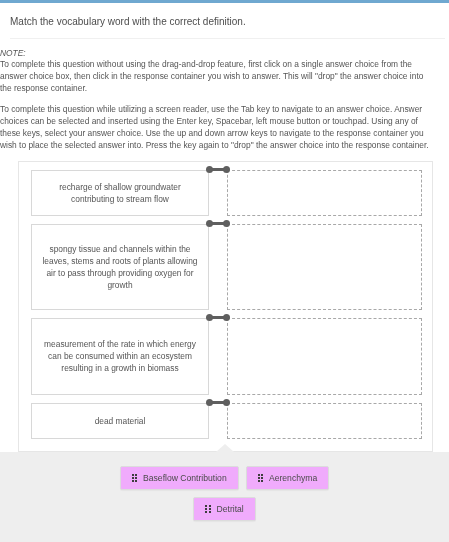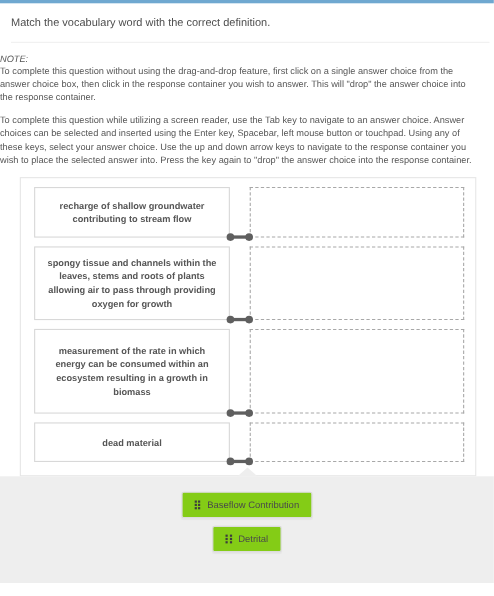--- a/index.html
+++ b/index.html
@@ -54,25 +54,24 @@
   .match-panel {
     position: relative;
     margin: 4px 16px 0 18px;
     background: #ffffff;
     border: 1px solid #e6e6e6;
     padding: 8px 0 10px 0;
   }
 
   .match-row {
     display: flex;
-    align-items: flex-end;
+    align-items: flex-start;
     padding: 0 10px 0 12px;
     margin-bottom: 8px;
     position: relative;
-    font-weight: bold;
   }
   .match-row:last-child { margin-bottom: 2px; }
 
   .prompt-box {
     width: 178px;
     border: 1px solid #d8d8d8;
     background: #ffffff;
     display: flex;
     align-items: center;
     justify-content: center;
@@ -112,21 +111,21 @@
 
   .drop-zone {
     flex: 1;
     border: 1px dashed #a8a8a8;
     background: #ffffff;
     min-height: 36px;
     box-sizing: border-box;
   }
 
   .r1 .prompt-box, .r1 .drop-zone { height: 46px; }
-  .r2 .prompt-box, .r2 .drop-zone { height: 67px; }
+  .r2 .prompt-box, .r2 .drop-zone { height: 86px; }
   .r3 .prompt-box, .r3 .drop-zone { height: 77px; }
   .r4 .prompt-box, .r4 .drop-zone { height: 36px; }
 
   
   .tray {
     position: relative;
     background: #eeeeee;
     margin-top: 0;
     padding: 14px 10px 16px 10px;
     min-height: 78px;
@@ -149,21 +148,21 @@
     justify-content: center;
     gap: 7px;
     margin-bottom: 7px;
   }
   .chip-row:last-child { margin-bottom: 12px; }
 
   .chip {
     display: inline-flex;
     align-items: center;
     gap: 6px;
-    background: #84cc16;
+    background: #f0abfc;
     border: 1px solid #dcdcdc;
     border-radius: 2px;
     padding: 6px 11px;
     font-size: 8.6px;
     color: #4a4a4a;
     box-shadow: 0 1px 1px rgba(0,0,0,0.04);
     cursor: pointer;
     white-space: nowrap;
   }
 
@@ -247,20 +246,31 @@
       <span class="grip">
           <i></i>
           <i></i>
           <i></i>
           <i></i>
           <i></i>
           <i></i>
         </span>
       <span>Baseflow Contribution</span>
     </div>
+    <div class="chip">
+      <span class="grip">
+          <i></i>
+          <i></i>
+          <i></i>
+          <i></i>
+          <i></i>
+          <i></i>
+        </span>
+      <span>Aerenchyma</span>
+    </div>
   </div>
 
   <div class="chip-row">
     <div class="chip">
       <span class="grip">
           <i></i>
           <i></i>
           <i></i>
           <i></i>
           <i></i>

